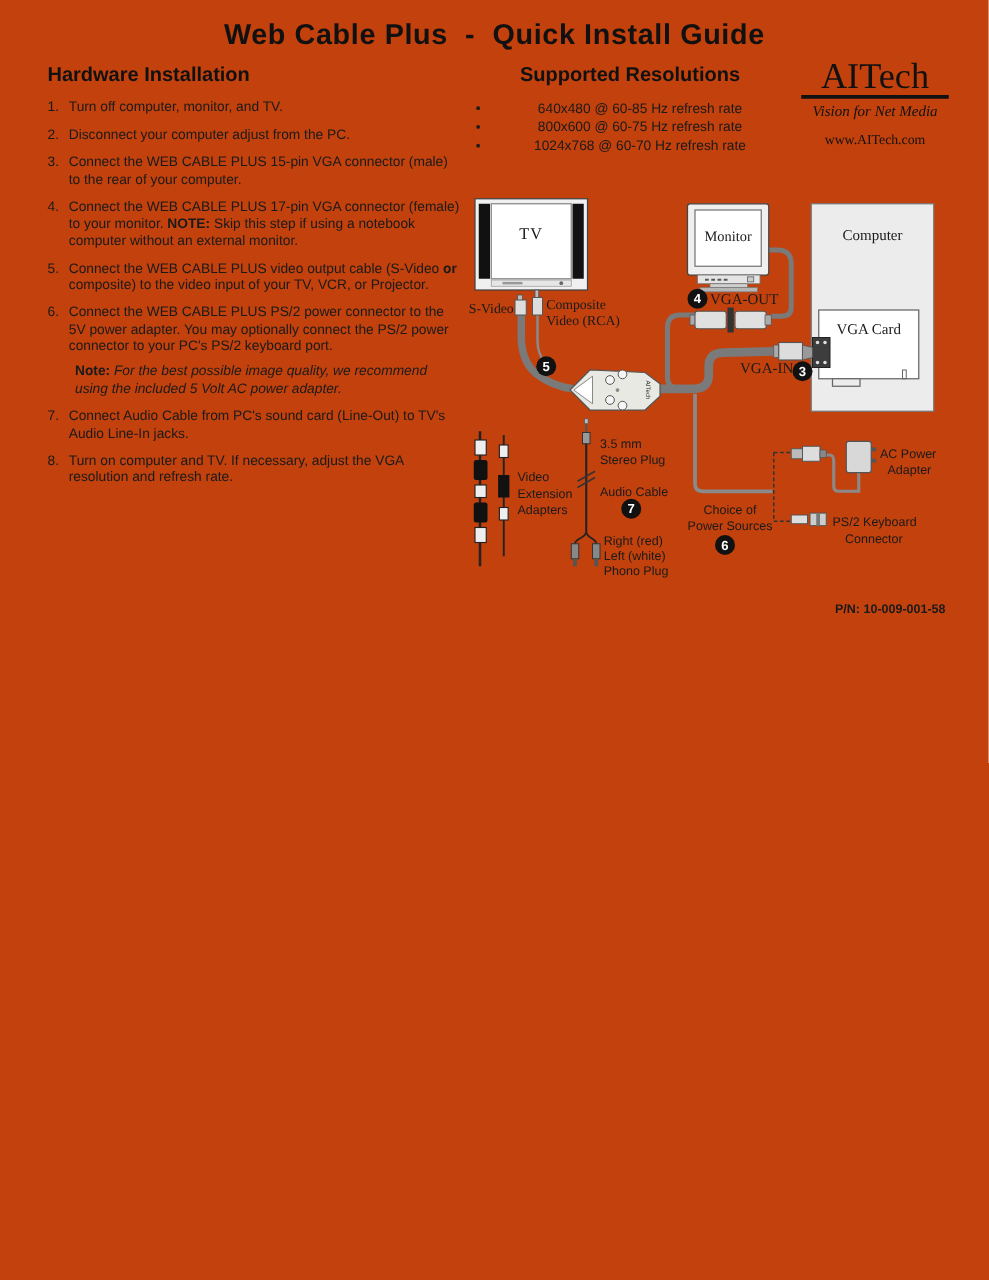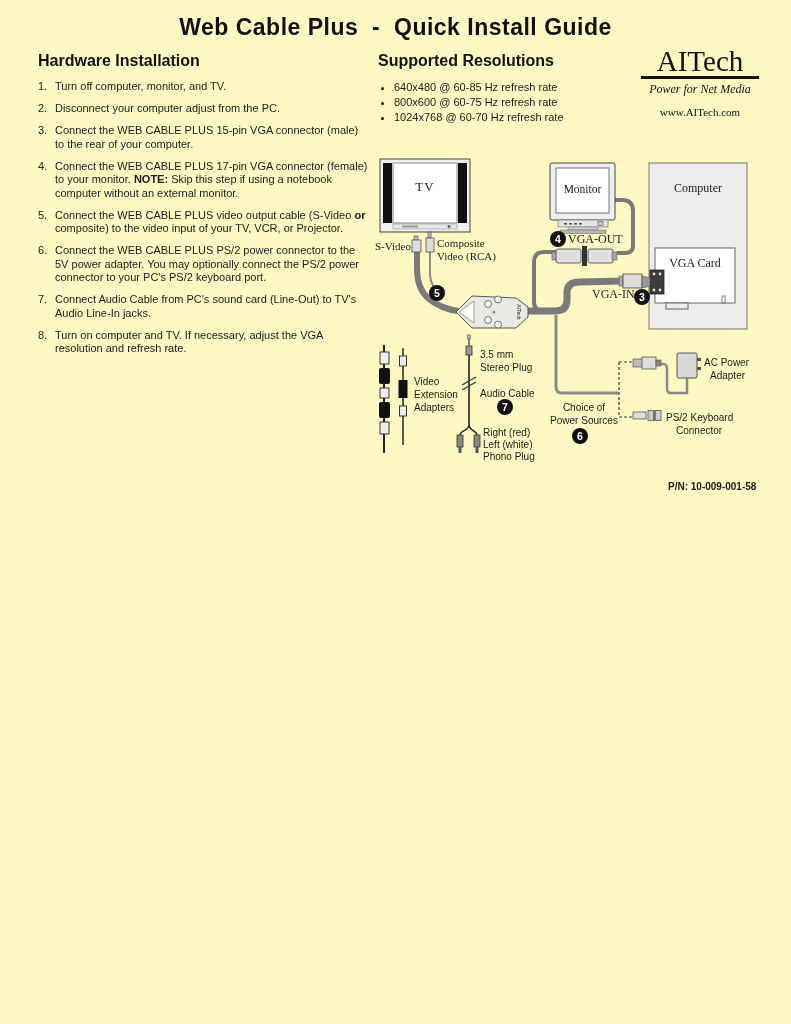--- a/index.html
+++ b/index.html
@@ -1,30 +1,30 @@
 <!DOCTYPE html>
 <html><head>
 <meta charset="utf-8">
 <style>
   html,body{margin:0;padding:0;background:#ffffff;}
-  .page{position:relative;width:791px;height:1024px;background:#fef9c3;overflow:hidden;
+  .page{position:relative;width:791px;height:1024px;background:#c2410c;overflow:hidden;
         font-family:"Liberation Sans",sans-serif;color:#1a1a1a;}
   .title{position:absolute;left:0;top:14px;width:791px;text-align:center;
          font-size:23px;font-weight:bold;letter-spacing:.5px;white-space:pre;color:#111;}
   
   .left-col{position:absolute;left:38px;top:52px;width:332px;}
   .h2{font-size:16px;font-weight:bold;margin:0 0 10px 0;color:#111;}
   .step{display:flex;font-size:11px;line-height:13.5px;margin:0 0 8.5px 0;}
   .step-num{width:17px;flex:0 0 17px;}
   .step-body{flex:1;}
   .note{font-size:11px;line-height:13.5px;margin:-2px 0 9px 22px;}
   .b{font-weight:bold;}
   .i{font-style:italic;}
   
-  .right-col{position:absolute;left:378px;top:52px;width:252px;}
+  .right-col{position:absolute;left:378px;top:52px;width:252px;text-align:center;}
   .res-list{margin:8px 0 0 0;padding:0 0 0 16px;font-size:11px;line-height:15px;}
   .res-list li{margin:0;}
   
   .logo{position:absolute;left:641px;top:46px;width:118px;text-align:center;
         font-family:"Liberation Serif",serif;color:#111;}
   .logo-name{font-size:29px;line-height:30px;border-bottom:3px solid #111;padding:0 2px 0 2px;}
   .logo-tag{font-size:12px;font-style:italic;margin-top:3px;}
   .logo-url{font-size:11px;margin-top:9px;}
   
   .diagram{position:absolute;left:370px;top:140px;width:421px;height:360px;}
@@ -60,20 +60,21 @@
           <span class="step-body"><span>Connect the WEB CABLE PLUS 17-pin VGA connector (female) to your monitor. </span><span class="b">NOTE:</span><span> Skip this step if using a notebook computer without an external monitor.</span></span>
         </div>
         <div class="step">
           <span class="step-num">5.</span>
           <span class="step-body"><span>Connect the WEB CABLE PLUS  video output cable (S-Video </span><span class="b">or</span><span> composite) to the video input of your TV, VCR, or Projector.</span></span>
         </div>
         <div class="step">
           <span class="step-num">6.</span>
           <span class="step-body"><span>Connect the WEB CABLE PLUS PS/2 power connector to the 5V power adapter.  You may optionally connect the PS/2 power connector to your PC's PS/2 keyboard port.</span></span>
         </div>
+        <div class="note"><span class="b">Note:</span><span class="i"> For the best possible image quality, we recommend using the included 5 Volt AC power adapter.</span></div>
         <div class="step">
           <span class="step-num">7.</span>
           <span class="step-body"><span>Connect Audio Cable from PC's sound card (Line-Out) to TV's Audio Line-In jacks.</span></span>
         </div>
         <div class="step">
           <span class="step-num">8.</span>
           <span class="step-body"><span>Turn on computer and TV.  If necessary, adjust the VGA resolution and refresh rate.</span></span>
         </div>
       </div>
   </div>
@@ -82,21 +83,21 @@
     <div class="h2">Supported Resolutions</div>
     <ul class="res-list">
         <li>640x480 @ 60-85 Hz refresh rate</li>
         <li>800x600 @ 60-75 Hz refresh rate</li>
         <li>1024x768 @ 60-70 Hz refresh rate</li>
       </ul>
   </div>
 
   <div class="logo">
     <div class="logo-name">AITech</div>
-    <div class="logo-tag">Power for Net Media</div>
+    <div class="logo-tag">Vision for Net Media</div>
     <div class="logo-url">www.AITech.com</div>
   </div>
 
   <svg class="diagram" viewBox="0 0 421 360" width="421" height="360">
 
     <g>
 
       <path d="M60,112 L60,133 Q60,143 66,150" fill="none" stroke="#8a8a8a" stroke-width="2"></path>
 
       <path d="M47,112 L47,129 Q47,149 59,159 Q72,169 88,171" fill="none" stroke="#7a7a7a" stroke-width="6" stroke-linecap="round"></path>

